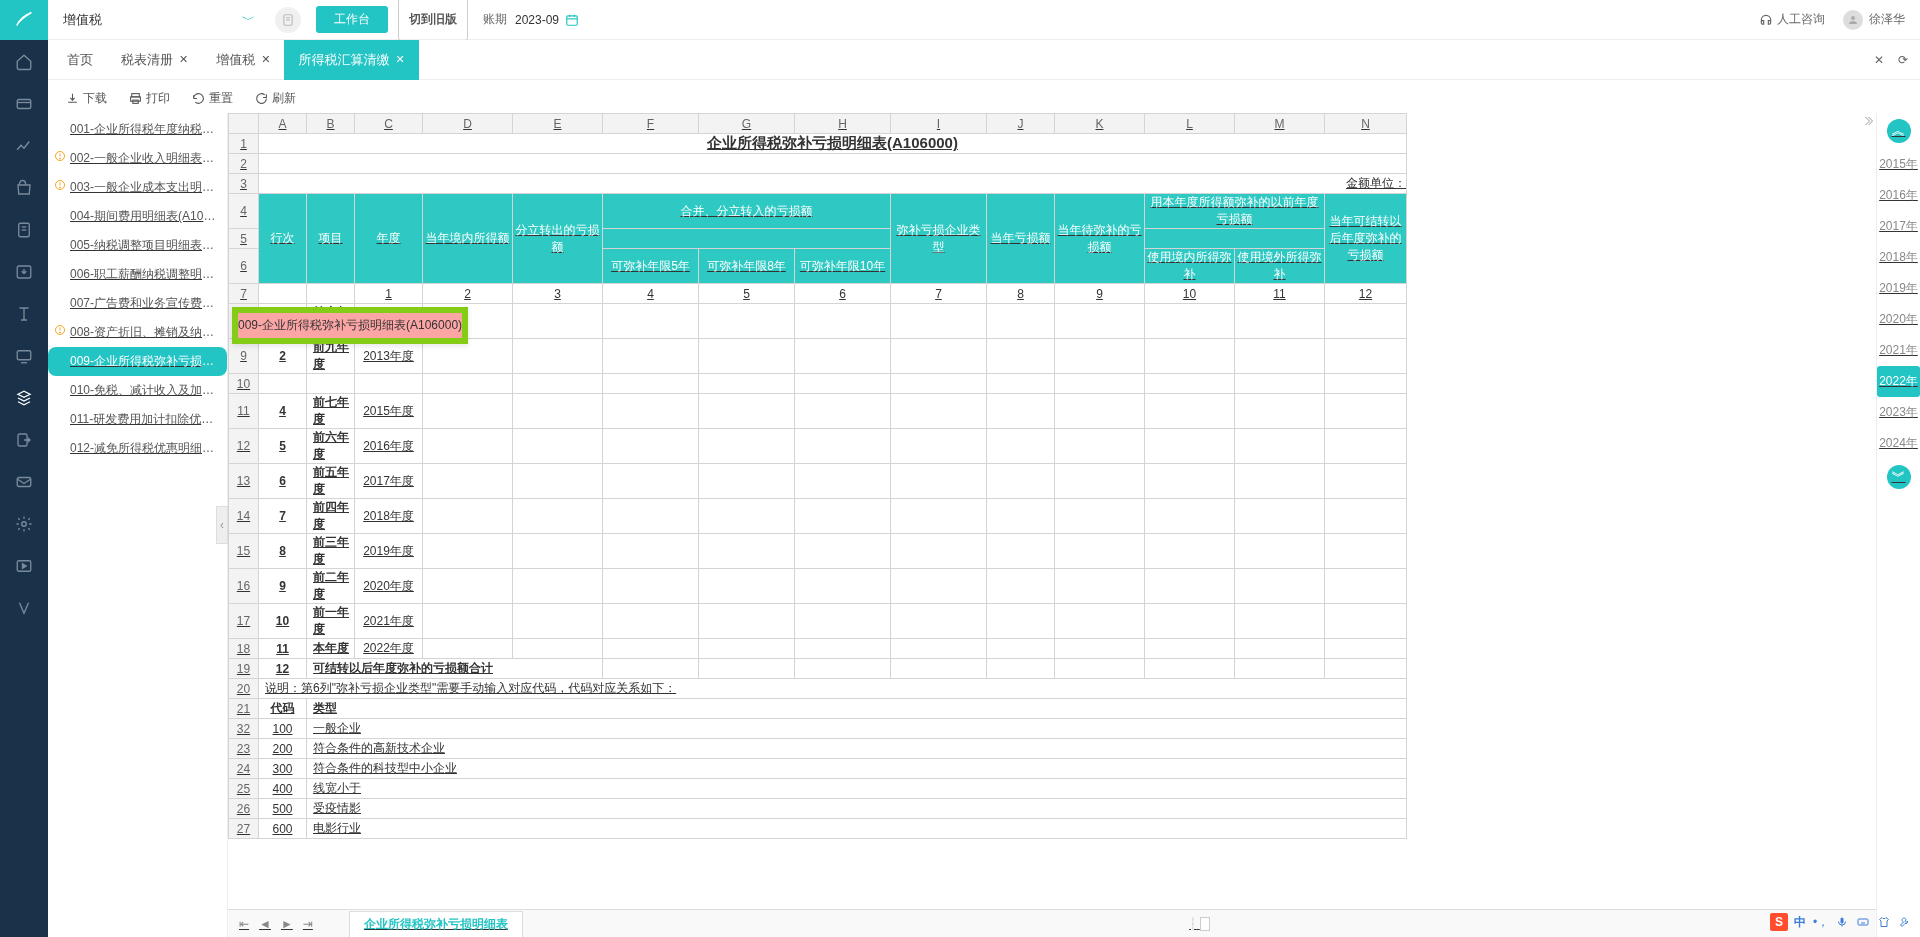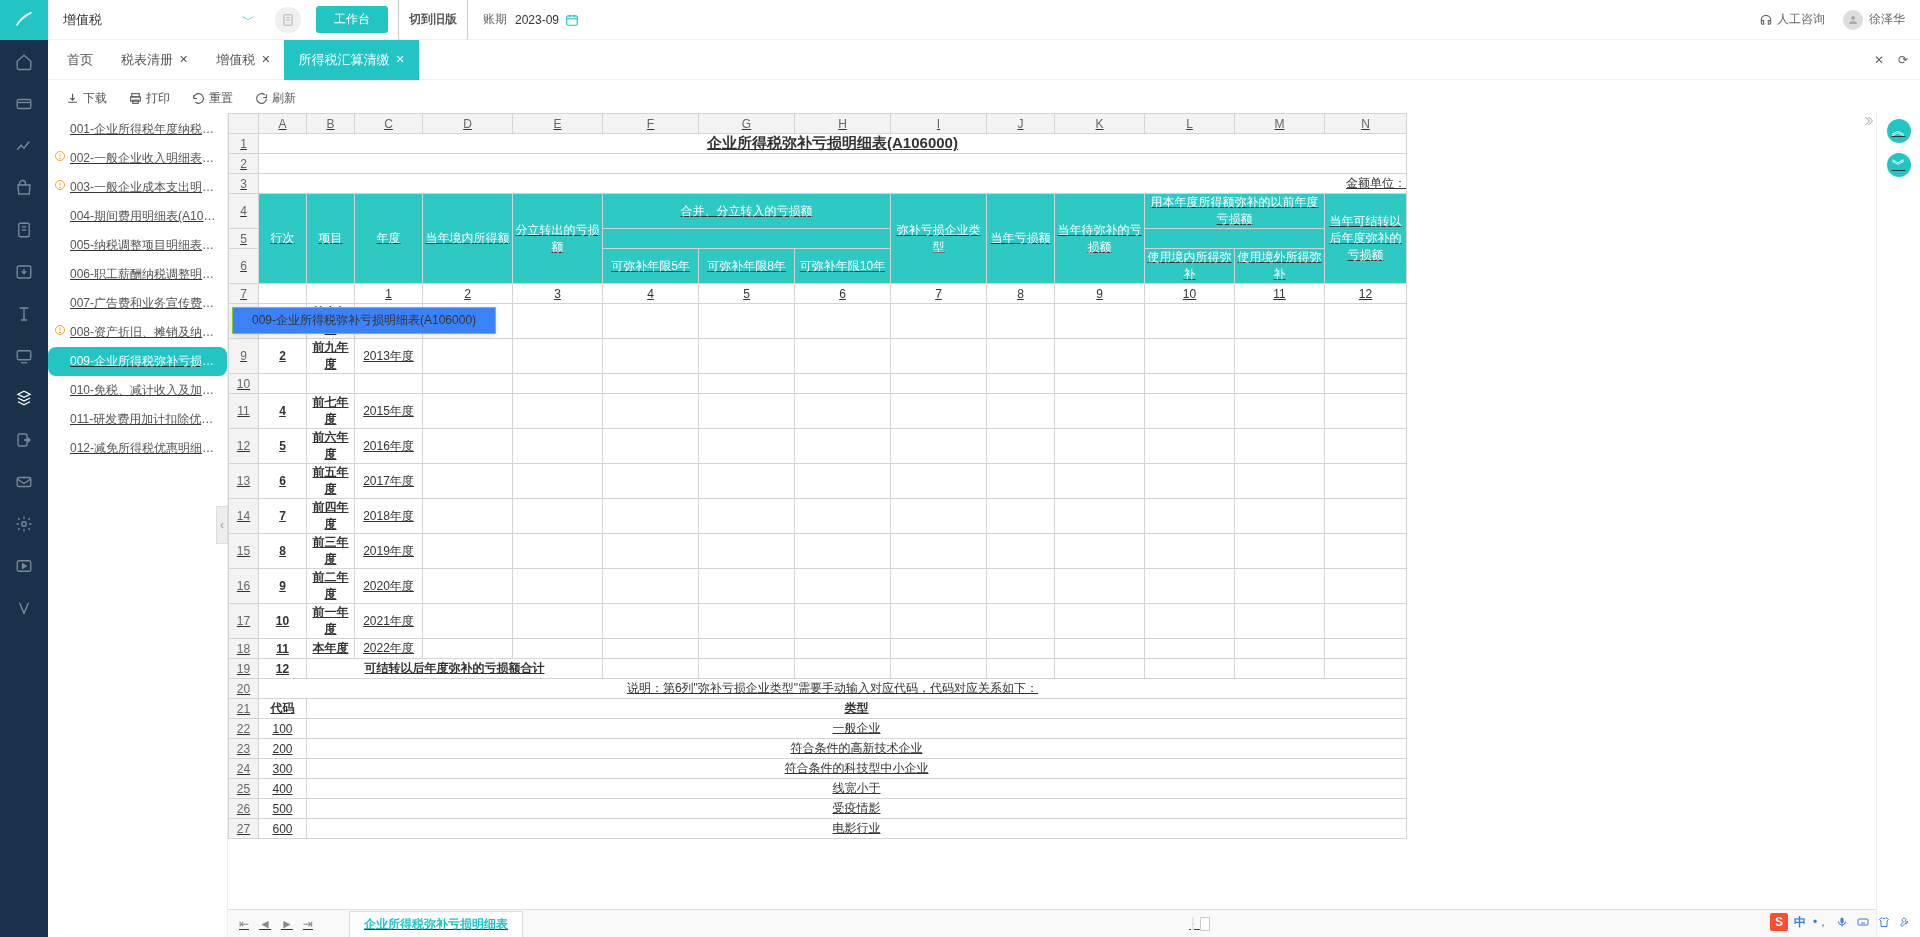--- a/index.html
+++ b/index.html
@@ -63,39 +63,39 @@
 .sheet-grid { border-collapse: collapse; font-size: 12px; }
 .sheet-grid th, .sheet-grid td { border: 1px solid #d4d4d4; padding: 0; height: 20px; }
 .sheet-grid .col-head { background: #f3f3f3; color: #666; text-align: center; font-weight: normal; height: 18px; }
 .sheet-grid .row-head { background: #f3f3f3; color: #666; text-align: center; width: 30px; min-width: 30px; }
 .sheet-grid .corner { background: #f3f3f3; width: 30px; }
 
 .title-cell { text-align: center; font-size: 15px; font-weight: bold; padding: 10px 0; }
 .unit-cell { text-align: right; padding-right: 8px; font-size: 12px; }
 .hdr { background: #2dc9c2; color: #fff; text-align: center; font-size: 12px; padding: 3px 4px; vertical-align: middle; }
 .data-cell { text-align: center; padding: 2px 6px; }
-.data-cell.left { text-align: center; }
+.data-cell.left { text-align: left; padding-left: 6px; }
 .data-cell.bold { font-weight: bold; }
 
 
 .sheet-tabs { height: 28px; border-top: 1px solid #ddd; display: flex; align-items: center; background: #f9f9f9; font-size: 12px; }
 .sheet-tab-nav { display: flex; gap: 4px; padding: 0 8px; color: #888; }
 .sheet-tab-nav span { cursor: pointer; padding: 0 3px; }
 .sheet-tab { padding: 4px 14px; background: #fff; border: 1px solid #ddd; border-bottom: none; color: #23c4c4; cursor: pointer; font-weight: bold; margin-left: 25px; }
 .sheet-tabs .mid-scroll { flex: 1; display: flex; justify-content: center; align-items: center; }
 .tiny-scroll { width: 10px; height: 14px; border: 1px solid #ccc; background: #fff; }
 
 
 .year-rail { width: 44px; background: #fff; border-left: 1px solid #eee; display: flex; flex-direction: column; align-items: center; padding-top: 6px; gap: 2px; }
 .year-nav { width: 24px; height: 24px; border-radius: 50%; background: #23c4c4; color: #fff; display: flex; align-items: center; justify-content: center; cursor: pointer; font-size: 14px; margin-bottom: 4px; }
 .year-item { padding: 7px 2px; font-size: 12px; color: #888; cursor: pointer; width: 100%; text-align: center; }
 .year-item.active { background: #23c4c4; color: #fff; border-radius: 3px; }
 
 
-.tooltip { position: absolute; background: #3b82f6; border: 1px solid #84cc16; padding: 4px 19px; font-size: 12px; color: #333; box-shadow: 0 2px 6px rgba(0,0,0,0.1); white-space: nowrap; z-index: 100; }
+.tooltip { position: absolute; background: #fca5a5; border: 6px solid #84cc16; padding: 4px 0; font-size: 12px; color: #333; box-shadow: 0 2px 6px rgba(0,0,0,0.1); white-space: nowrap; z-index: 100; }
 
 
 .ime-tray { position: fixed; right: 6px; bottom: 6px; display: flex; gap: 3px; align-items: center; z-index: 200; }
 .ime-tray .ime-ic { width: 18px; height: 18px; display: flex; align-items: center; justify-content: center; font-size: 12px; cursor: pointer; }
 .ime-s { background: #ff4d2e; color: #fff; font-weight: bold; border-radius: 2px; }
 .ime-zh { color: #3b7dd8; font-weight: bold; }
 .ime-dot { color: #3b7dd8; font-size: 16px; }
 .ime-mic { color: #3b7dd8; }
 .ime-kb { color: #3b7dd8; }
 .ime-sh { color: #3b7dd8; }
@@ -621,21 +621,21 @@
                 <tr>
                   <td class="row-head">20</td>
                   <td class="data-cell left" colspan="14">说明：第6列"弥补亏损企业类型"需要手动输入对应代码，代码对应关系如下：</td>
                 </tr>
                 <tr>
                   <td class="row-head">21</td>
                   <td class="data-cell bold">代码</td>
                   <td class="data-cell left bold" colspan="13">类型</td>
                 </tr>
                 <tr>
-                  <td class="row-head">22</td>
+                  <td class="row-head">32</td>
                   <td class="data-cell">100</td>
                   <td class="data-cell left" colspan="13">一般企业</td>
                 </tr>
                 <tr>
                   <td class="row-head">23</td>
                   <td class="data-cell">200</td>
                   <td class="data-cell left" colspan="13">符合条件的高新技术企业</td>
                 </tr>
                 <tr>
                   <td class="row-head">24</td>
@@ -670,20 +670,32 @@
             <span>►</span>
             <span>⇥</span>
           </div>
           <div class="sheet-tab">企业所得税弥补亏损明细表</div>
           <div class="mid-scroll"><span style="color:#ccc;">┆</span>&nbsp;<div class="tiny-scroll"></div></div>
         </div>
       </div>
 
       <div class="year-rail">
         <div class="year-nav">︽</div>
+        <div id="years-container">
+            <div class="year-item">2015年</div>
+            <div class="year-item">2016年</div>
+            <div class="year-item">2017年</div>
+            <div class="year-item">2018年</div>
+            <div class="year-item">2019年</div>
+            <div class="year-item">2020年</div>
+            <div class="year-item">2021年</div>
+            <div class="year-item active">2022年</div>
+            <div class="year-item">2023年</div>
+            <div class="year-item">2024年</div>
+          </div>
         <div class="year-nav" style="margin-top:4px;">︾</div>
       </div>
     </div>
   </div>
 </div>
 
 <div class="ime-tray">
   <div class="ime-ic ime-s">S</div>
   <div class="ime-ic ime-zh">中</div>
   <div class="ime-ic ime-dot">•，</div>

